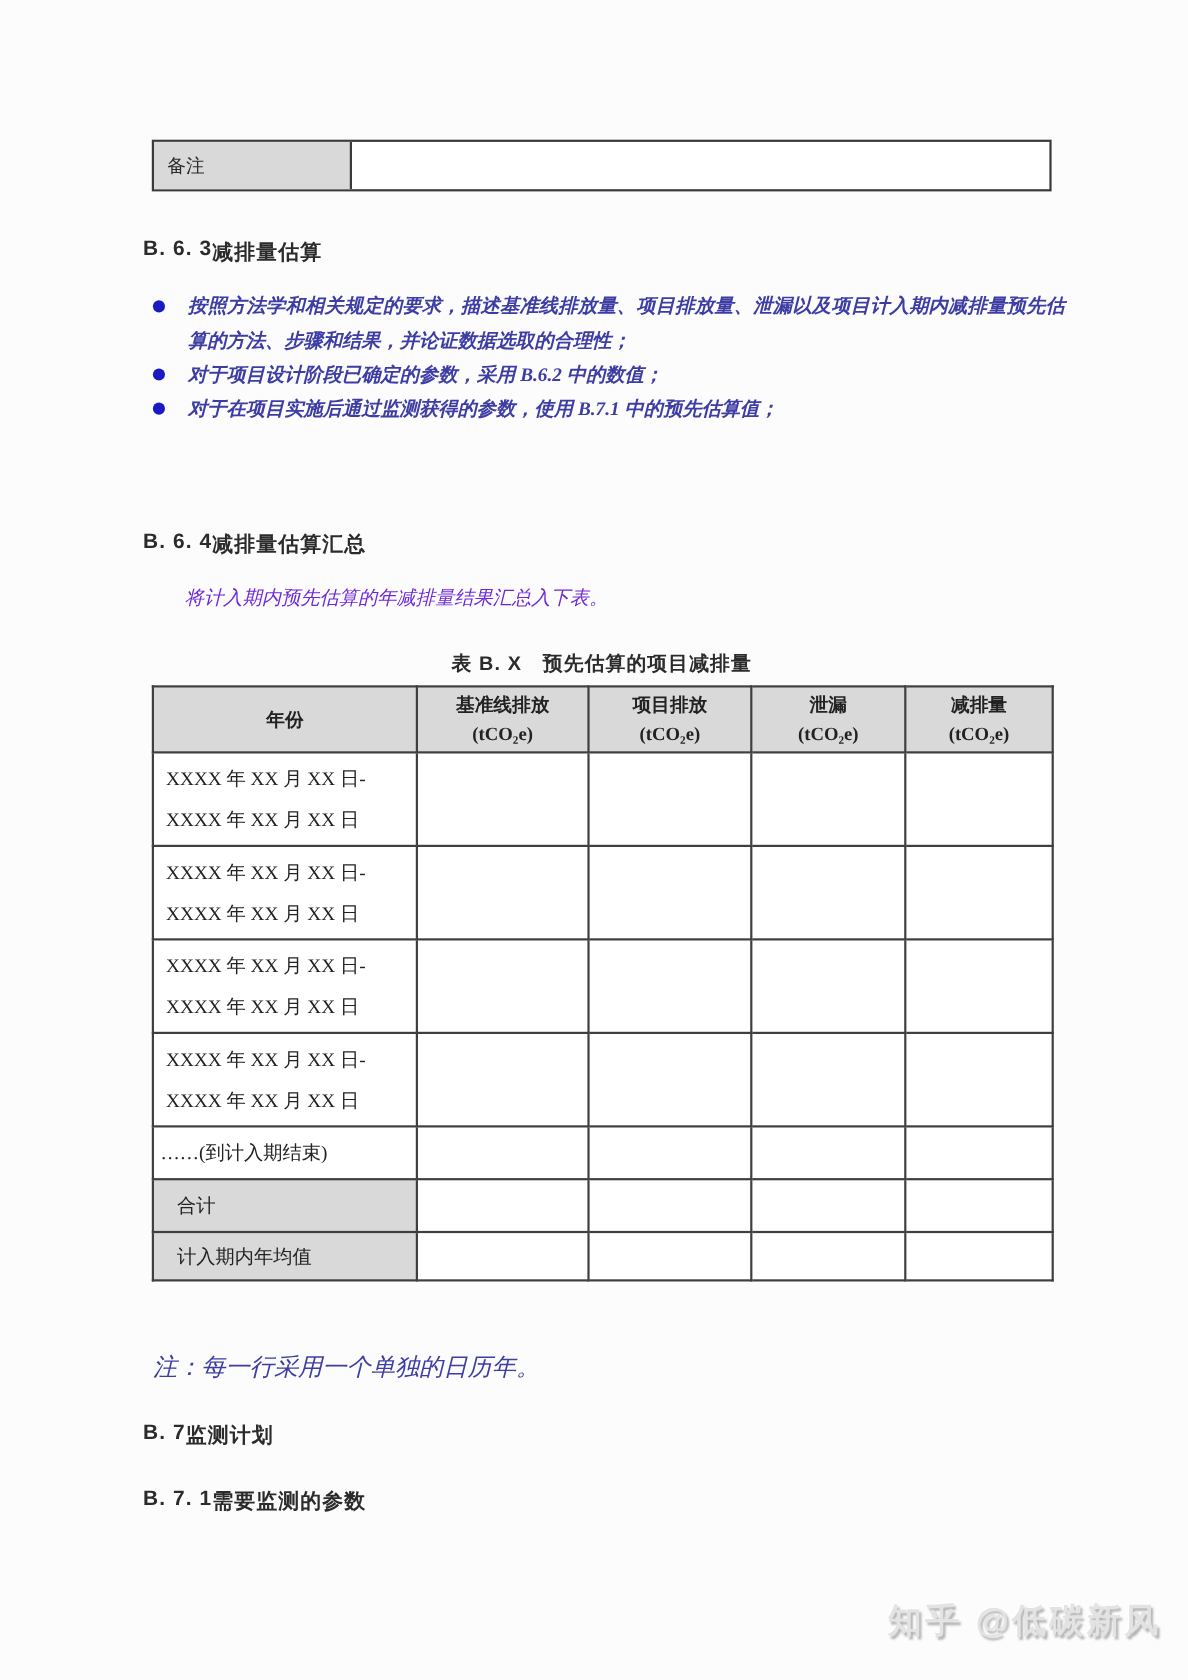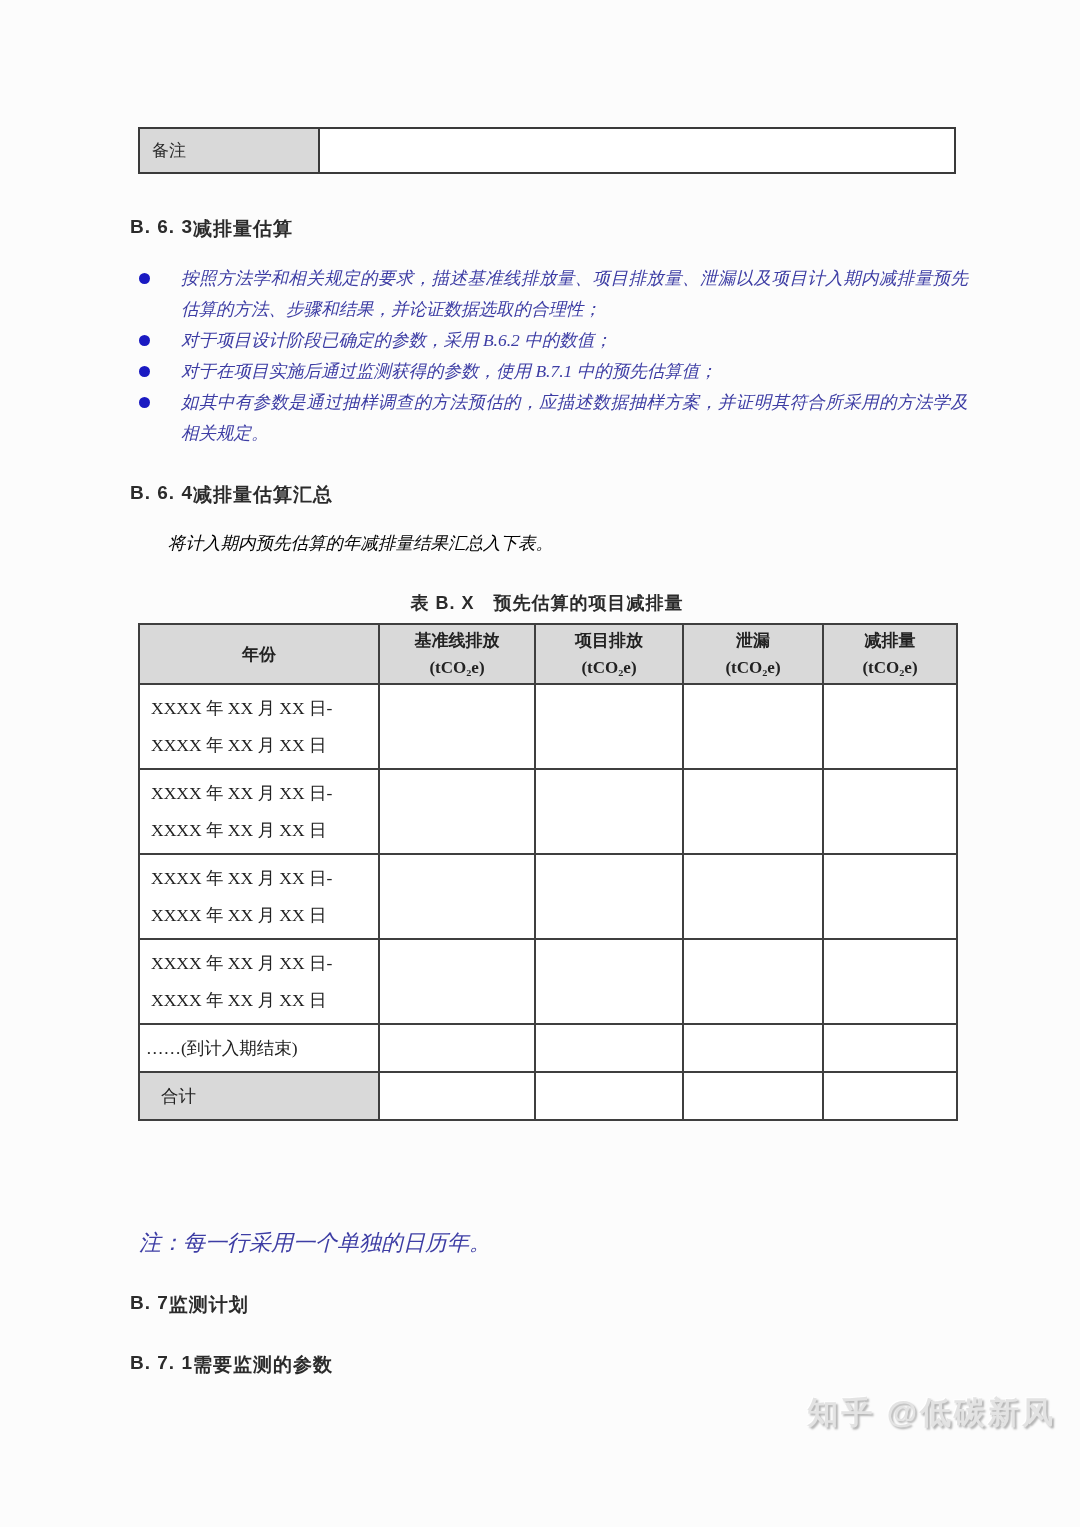--- a/index.html
+++ b/index.html
@@ -37,35 +37,35 @@
     font-family:"Liberation Sans", sans-serif;
     font-weight:bold; font-size:19px; color:#2b2b2b;
     display:flex; letter-spacing:1px;
     white-space:nowrap;
   }
 
   
   .bullets {
     position:absolute; left:139px; top:263px; width:829px;
   }
-  .bullet-item { display:flex; gap:31px; }
+  .bullet-item { display:flex; gap:21px;font-weight:bold; }
   .bullet-dot {
     width:11px; height:11px; border-radius:50%;
     background:#1a1ac2; flex:none; margin-top:10px;
   }
   .bullet-text {
     flex:1;
     font-size:17.5px; font-style:italic;
     color:#3d3da4; line-height:31px;
     text-align:justify;
   }
   .intro {
     position:absolute; left:168px; top:528px;
     font-size:17.5px; font-style:italic;
-    color:#000000; line-height:30px;
+    color:#6d28d9; line-height:30px;
   }
   .table-note {
     position:absolute; left:139px; top:1228px;
     font-size:22px; font-style:italic;
     color:#3d3da4;
   }
 
   
   .table-caption {
     position:absolute; left:138px; top:591px; width:818px;
@@ -100,21 +100,21 @@
   .white-label { padding-left:6px; background:#ffffff; }
   .gray-label { padding-left:21px; background:#d9d9d9; }
   .empty-cell { background:#ffffff; }
 
   
   .page-number {
     position:absolute; left:138px; top:1414px; width:818px;
     text-align:center; font-size:16px; color:#2a2a2a;
   }
   .watermark {
-    position:absolute; top:1392px; right:24px;
+    position:absolute; top:1453px; right:24px;
     font-family:"Liberation Sans", sans-serif;
     font-weight:bold; font-size:31px; letter-spacing:3px;
     color:#e3e3e3;
     text-shadow:2px 2px 2px #b4b4b4, -1px -1px 1px #ffffff;
     white-space:nowrap;
   }
 </style>
 </head>
 <body>
 
@@ -136,24 +136,20 @@
       <span class="bullet-text">按照方法学和相关规定的要求，描述基准线排放量、项目排放量、泄漏以及项目计入期内减排量预先估算的方法、步骤和结果，并论证数据选取的合理性；</span>
     </div>
     <div class="bullet-item">
       <span class="bullet-dot"></span>
       <span class="bullet-text">对于项目设计阶段已确定的参数，采用 B.6.2 中的数值；</span>
     </div>
     <div class="bullet-item">
       <span class="bullet-dot"></span>
       <span class="bullet-text">对于在项目实施后通过监测获得的参数，使用 B.7.1 中的预先估算值；</span>
     </div>
-    <div class="bullet-item">
-      <span class="bullet-dot"></span>
-      <span class="bullet-text">如其中有参数是通过抽样调查的方法预估的，应描述数据抽样方案，并证明其符合所采用的方法学及相关规定。</span>
-    </div>
   </div>
 
   <div class="heading" style="top:482px;">
     <span>B. 6. 4</span>
     <span>减排量估算汇总</span>
   </div>
 
   <div class="intro">将计入期内预先估算的年减排量结果汇总入下表。</div>
 
   <div class="table-caption">表 B. X　预先估算的项目减排量</div>
@@ -243,20 +239,27 @@
 
       <tr class="small-row">
         <td class="gray-label">合计</td>
         <td class="empty-cell"></td>
         <td class="empty-cell"></td>
         <td class="empty-cell"></td>
         <td class="empty-cell"></td>
       </tr>
 
 
+      <tr class="row-avg">
+        <td class="gray-label">计入期内年均值</td>
+        <td class="empty-cell"></td>
+        <td class="empty-cell"></td>
+        <td class="empty-cell"></td>
+        <td class="empty-cell"></td>
+      </tr>
     </tbody>
   </table>
 
   <div class="table-note">注：每一行采用一个单独的日历年。</div>
 
   <div class="heading" style="top:1292px;">
     <span>B. 7</span>
     <span>监测计划</span>
   </div>
 

